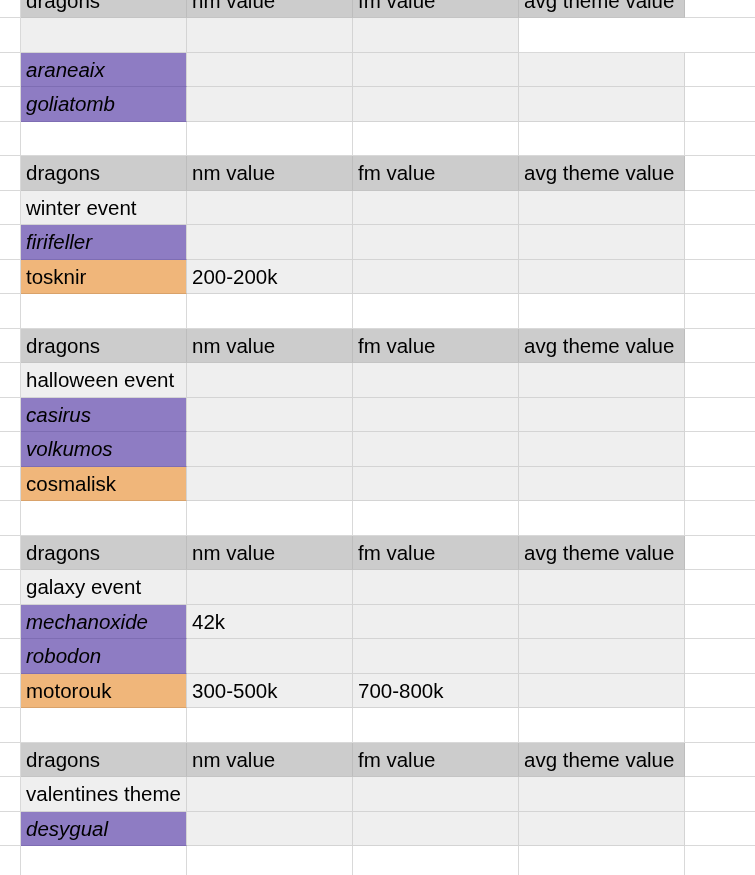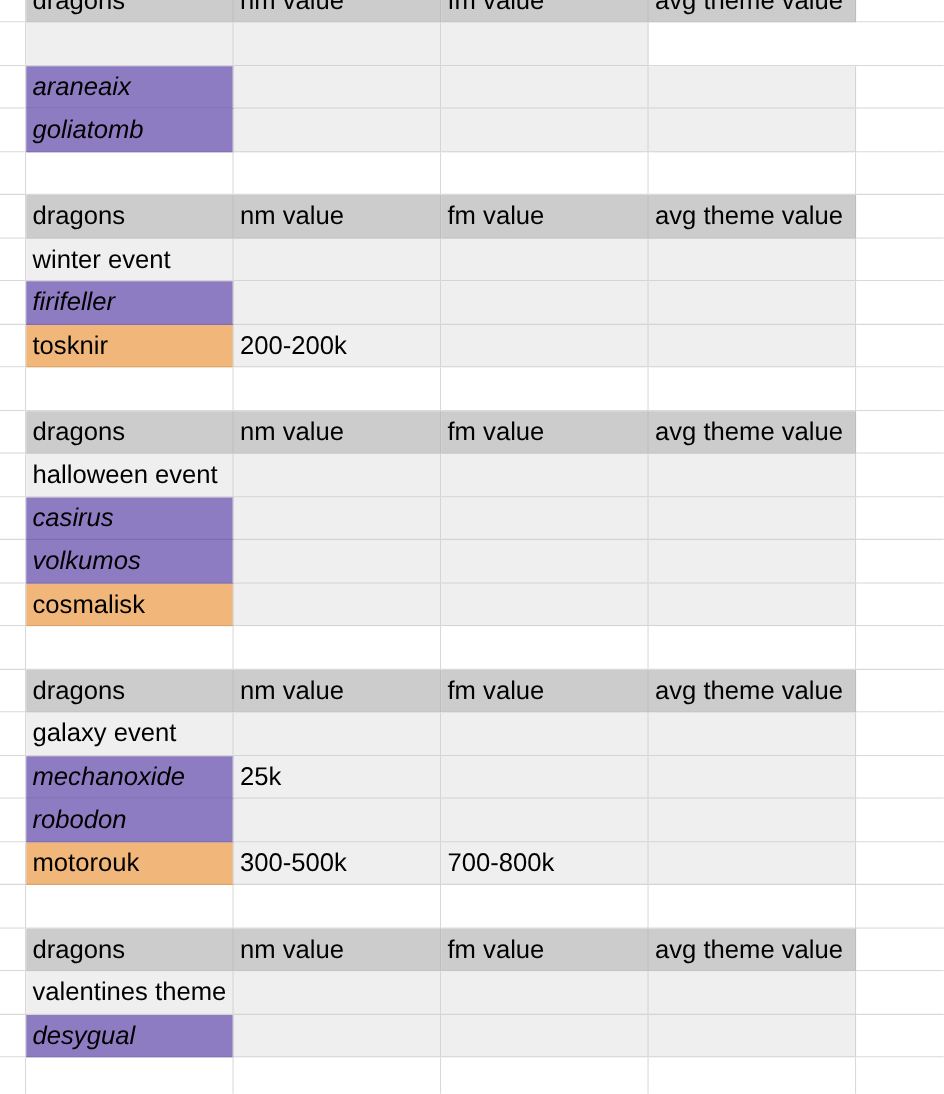--- a/index.html
+++ b/index.html
@@ -197,21 +197,21 @@
     <div class="cell c0"></div>
     <div class="cell c1 t">galaxy event</div>
     <div class="cell c2 t"></div>
     <div class="cell c3 t"></div>
     <div class="cell c4 t"></div>
     <div class="cell c5"></div>
   </div>
   <div class="row body">
     <div class="cell c0"></div>
     <div class="cell c1 t purple">mechanoxide</div>
-    <div class="cell c2 t">25k</div>
+    <div class="cell c2 t">42k</div>
     <div class="cell c3 t"></div>
     <div class="cell c4 t"></div>
     <div class="cell c5"></div>
   </div>
   <div class="row body">
     <div class="cell c0"></div>
     <div class="cell c1 t purple">robodon</div>
     <div class="cell c2 t"></div>
     <div class="cell c3 t"></div>
     <div class="cell c4 t"></div>

